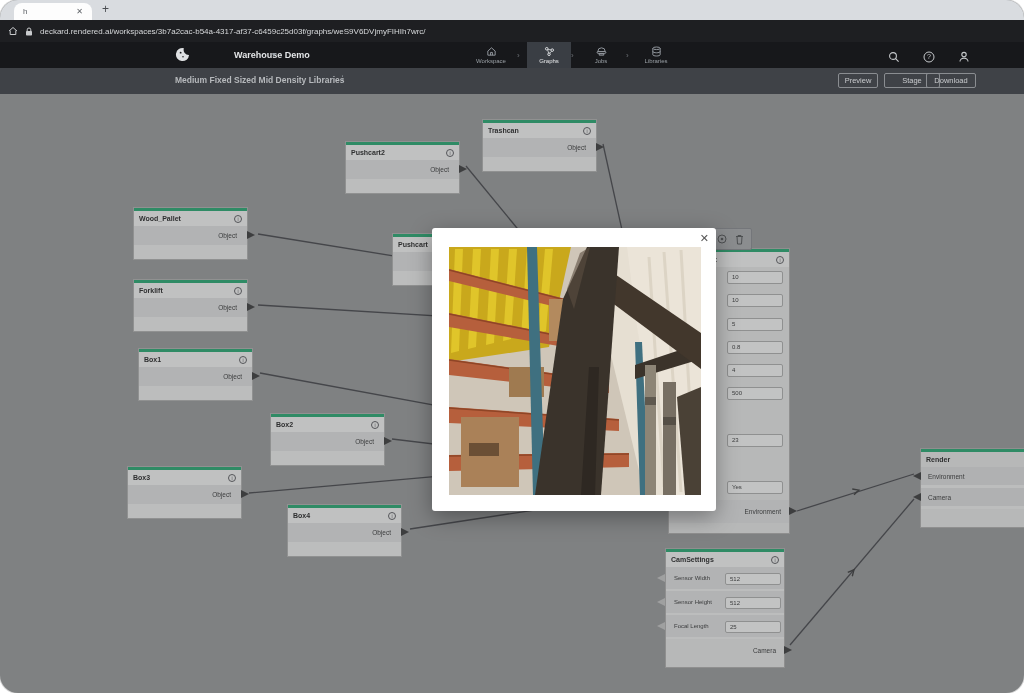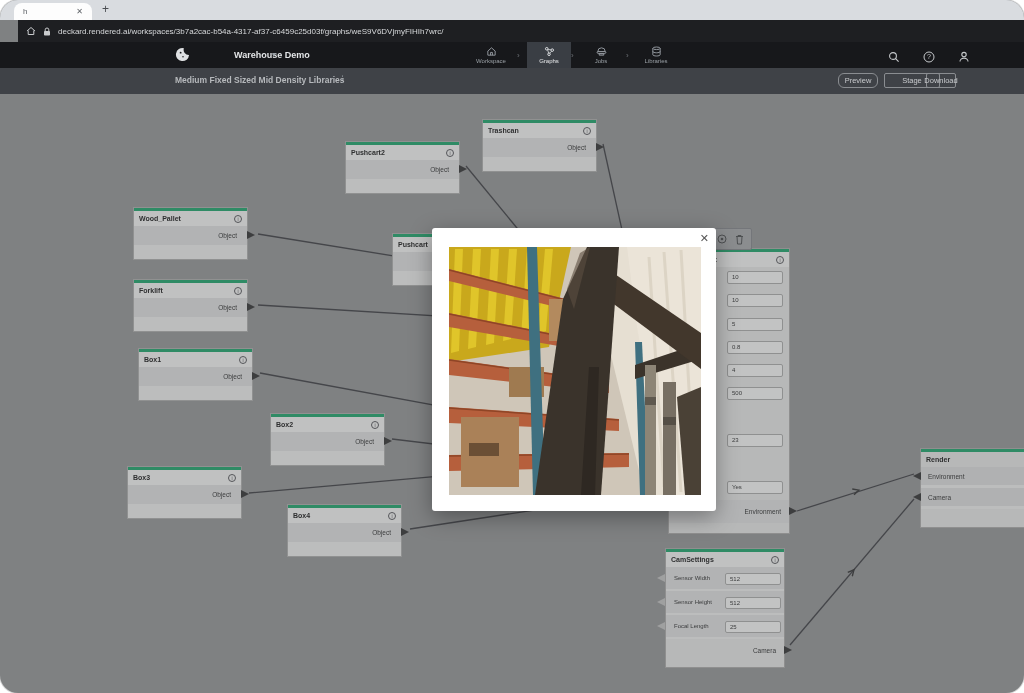--- a/index.html
+++ b/index.html
@@ -8,21 +8,21 @@
          background:#7f8182;font-family:"Liberation Sans",sans-serif;
          box-shadow:0 0 0 1px #d6d6d6;}
   
   .tabstrip{position:absolute;left:0;top:0;right:0;height:20px;background:#d9dce0;}
   .tab{position:absolute;left:14px;top:3px;width:78px;height:17px;background:#fdfdfd;
        border-radius:8px 8px 0 0;display:flex;align-items:center;justify-content:space-between;
        padding:0 9px;font-size:8px;color:#5f6368;}
   .tab .tclose{font-size:8px;color:#5f6368;}
   .newtab{position:absolute;left:102px;top:2px;font-size:12px;color:#4a4d51;}
   .urlbar{position:absolute;left:0;top:20px;right:0;height:22px;background:#1e1f22;
-          display:flex;align-items:center;color:#d7d9db;font-size:8px;padding:0 8px;gap:7px;margin-left:18px;}
+          display:flex;align-items:center;color:#d7d9db;font-size:8px;padding:0 8px;gap:7px;}
   .urlbar svg{flex:0 0 auto;}
   
   .nav{position:absolute;left:0;top:42px;right:0;height:26px;background:#17181b;}
   .logo{position:absolute;left:175px;top:5px;}
   .wsname{position:absolute;left:200px;top:8px;font-size:9px;font-weight:bold;color:#e4e6e8;margin-left:34px;}
   .wschev{position:absolute;left:272px;top:8px;font-size:8px;color:#9aa0a6;}
   .navitem{position:absolute;top:0;height:26px;width:44px;display:flex;flex-direction:column;
            align-items:center;justify-content:center;gap:1px;color:#9aa0a6;font-size:6px;}
   .navitem.active{background:#3a3e44;color:#e8eaec;}
   .navsep{position:absolute;top:9px;font-size:8px;color:#6d7176;}
@@ -175,23 +175,23 @@
           <circle cx="6" cy="3.6" r="2.2" fill="none" stroke="currentColor" stroke-width="1.1"></circle>
           <path d="M2 10.5 a4 3.4 0 0 1 8 0" fill="none" stroke="currentColor" stroke-width="1.1"></path>
         </svg>
     </span>
   </div>
 
   <div class="subbar">
     <span class="gtitle">Medium Fixed Sized Mid Density Libraries</span>
     <span class="kebab">⋮</span>
   </div>
-  <div class="btn" style="left:838px;width:40px;border-radius:6px;">Preview</div>
+  <div class="btn" style="left:838px;width:40px;">Preview</div>
   <div class="btn" style="left:884px;width:56px;">Stage</div>
-  <div class="btn" style="left:926px;width:30px;">Download</div>
+  <div class="btn" style="left:926px;width:50px;">Download</div>
 
   <svg class="edges">
     <g stroke="#45464a" stroke-width="1.3" fill="none">
       <line x1="258" y1="234" x2="666" y2="300"></line>
       <line x1="258" y1="305" x2="666" y2="330"></line>
       <line x1="260" y1="373" x2="666" y2="448"></line>
       <line x1="392" y1="439" x2="666" y2="472"></line>
       <line x1="249" y1="493" x2="666" y2="456"></line>
       <line x1="410" y1="529" x2="666" y2="490"></line>
       <line x1="466" y1="166" x2="650" y2="390"></line>

